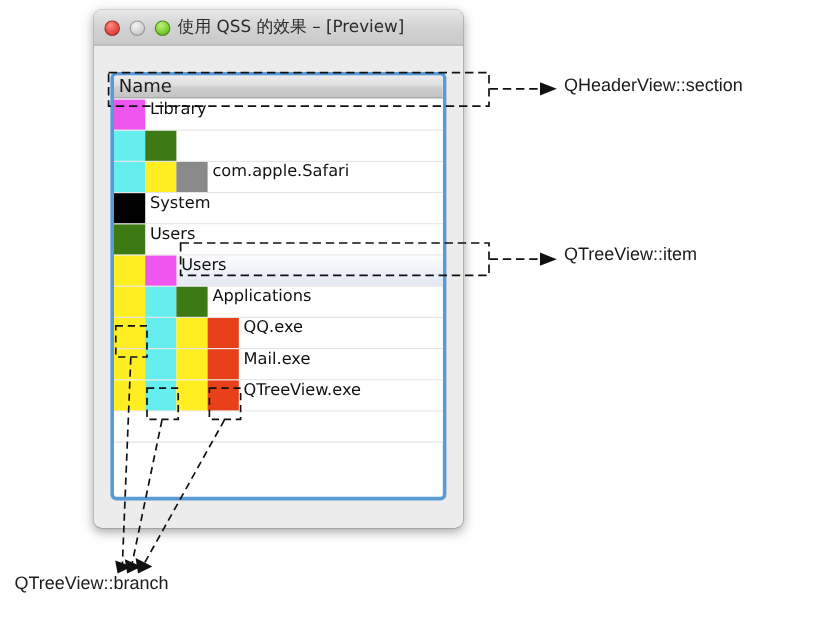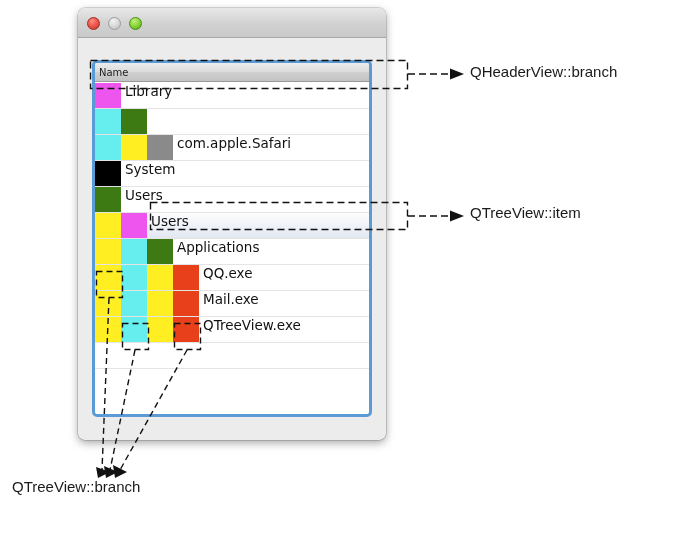--- a/index.html
+++ b/index.html
@@ -92,21 +92,21 @@
     background: linear-gradient(to bottom, #ececec 0%, #dcdcdc 48%, #cfcfcf 52%, #c3c3c3 100%);
     border-bottom: 1px solid #9a9a9a;
     box-sizing: border-box;
   }
   #tree-header .hlabel {
     position: absolute;
     left: 4px;
     top: 0;
     height: 19px;
     line-height: 19px;
-    font-size: 10px;
+    font-size: 15px;
     color: #1c1c1c;
     font-family: "DejaVu Sans", "Liberation Sans", sans-serif;
   }
   #rows {
     position: absolute;
     left: 0;
     top: 20px;
     right: 0;
     bottom: 0;
   }
@@ -159,20 +159,21 @@
 </style>
 </head>
 <body>
 
 <div id="window">
 
   <div id="titlebar">
     <div class="tb-btn tb-close"></div>
     <div class="tb-btn tb-min"></div>
     <div class="tb-btn tb-zoom"></div>
+    <div id="title-text">使用 QSS 的效果 – [Preview]</div>
   </div>
 
   <div id="tree-frame">
     <div id="tree-header">
       <span class="hlabel">Name</span>
     </div>
     <div id="rows">
         <div class="row">
           <div class="branch" style="background: rgb(238, 85, 238);"></div>
           <div class="label">Library</div>
@@ -251,15 +252,15 @@
 
   <line x1="109" y1="298" x2="102" y2="470" stroke="#111" stroke-width="1.4" stroke-dasharray="6,4"></line>
   <line x1="135" y1="350" x2="110" y2="470" stroke="#111" stroke-width="1.4" stroke-dasharray="6,4"></line>
   <line x1="187" y1="350" x2="120" y2="470" stroke="#111" stroke-width="1.4" stroke-dasharray="6,4"></line>
 
   <polygon points="96,467 110,472 98,478" fill="#111"></polygon>
   <polygon points="104,466 118,472 106,478" fill="#111"></polygon>
   <polygon points="113,465 127,472 115,478" fill="#111"></polygon>
 </svg>
 
-<div class="ann-label" id="ann-header-label">QHeaderView::branch</div>
+<div class="ann-label" id="ann-header-label">QHeaderView::section</div>
 <div class="ann-label" id="ann-item-label">QTreeView::item</div>
 <div class="ann-label" id="ann-branch-label">QTreeView::branch</div>
 
 </body></html>

